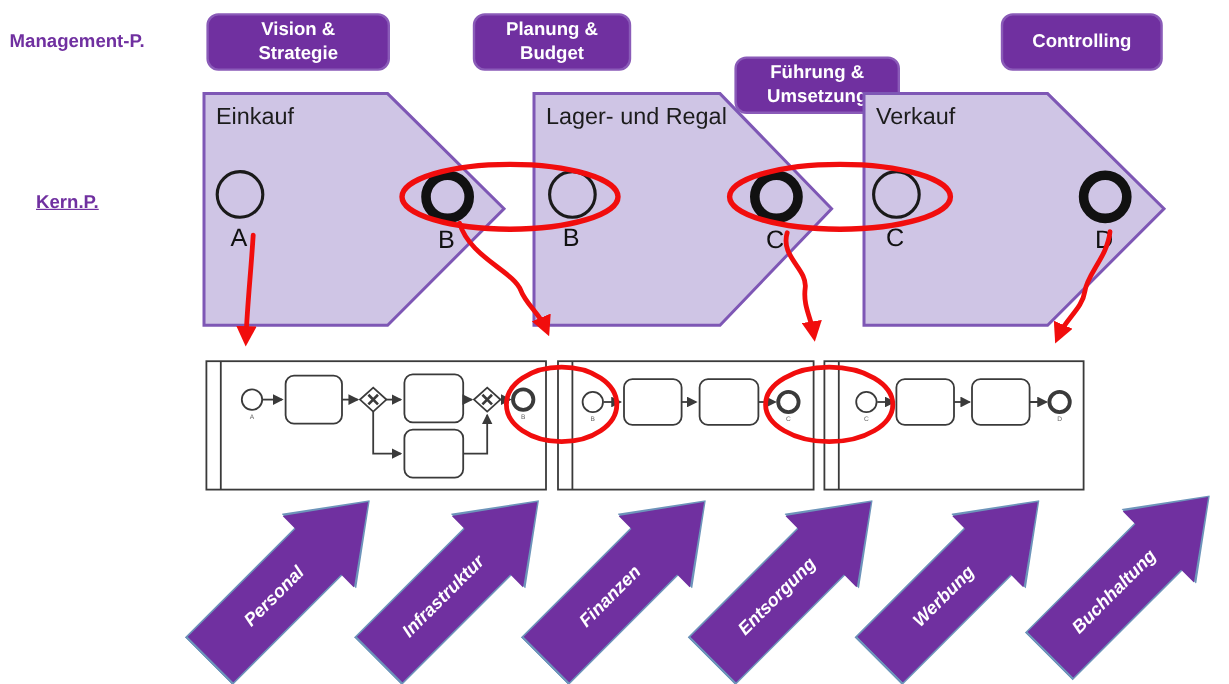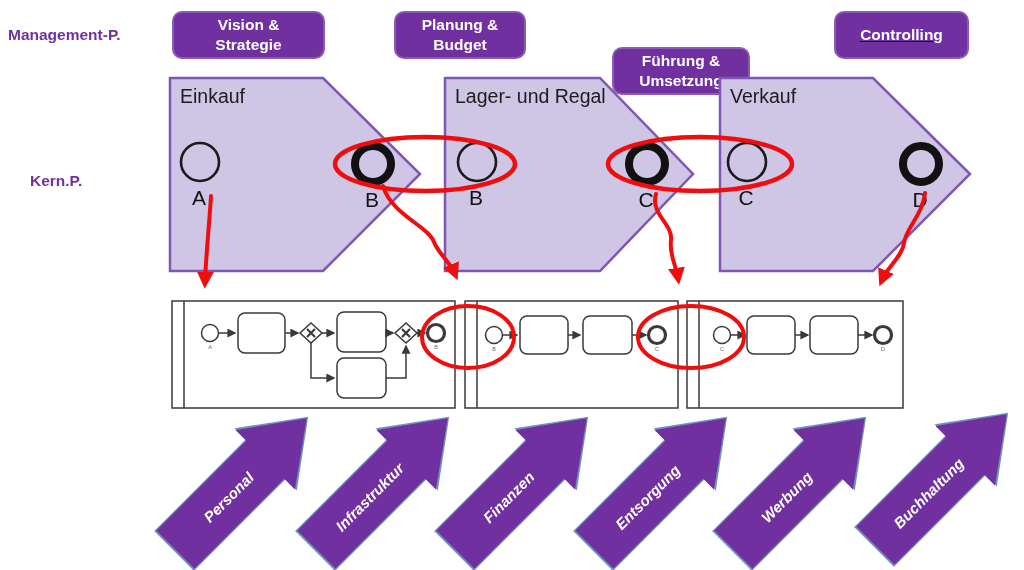--- a/index.html
+++ b/index.html
@@ -25,35 +25,35 @@
   .sup-fill { position:absolute; inset:2px; background:#7030A0; }
   .sup-label { position:absolute; inset:0; display:flex; align-items:center; justify-content:center;
                padding-right:36px; color:#ffffff; font-weight:bold; font-style:italic; font-size:15px; }
 </style>
 </head>
 <body>
 
 <div id="canvas">
 
   <div class="row-label" style="left:8px; top:26px;">Management-P.</div>
-  <div class="row-label" style="left:30px; top:172px;">Kern.P.</div>
+  <div class="row-label" style="left:30px; top:160px;text-decoration:underline;">Kern.P.</div>
 
   <div class="mgmt-box" style="left:172px; top:11px; width:153px;align-items:center;">
     <span>Vision &amp;
 Strategie</span>
   </div>
   <div class="mgmt-box" style="left:394px; top:11px; width:132px;">
     <span>Planung &amp;
 Budget</span>
   </div>
   <div class="mgmt-box" style="left:612px; top:11px; width:138px;margin-top:36px;">
     <span>Führung &amp;
 Umsetzung</span>
   </div>
-  <div class="mgmt-box" style="left:834px; top:11px; width:135px;text-decoration:underline;">
+  <div class="mgmt-box" style="left:834px; top:11px; width:135px;">
     <span>Controlling</span>
   </div>
 
   <svg id="diagram" viewBox="0 0 1024 570">
     <defs>
       <marker id="da" markerUnits="userSpaceOnUse" markerWidth="9" markerHeight="9" viewBox="0 0 10 10" refX="8.5" refY="5" orient="auto">
           <path d="M0,0L10,5L0,10Z" fill="#3A3A3A"></path>
         </marker>
       <marker id="ra" markerUnits="userSpaceOnUse" markerWidth="17" markerHeight="17" viewBox="0 0 10 10" refX="6" refY="5" orient="auto">
           <path d="M0,0L10,5L0,10Z" fill="#F10D0D"></path>

